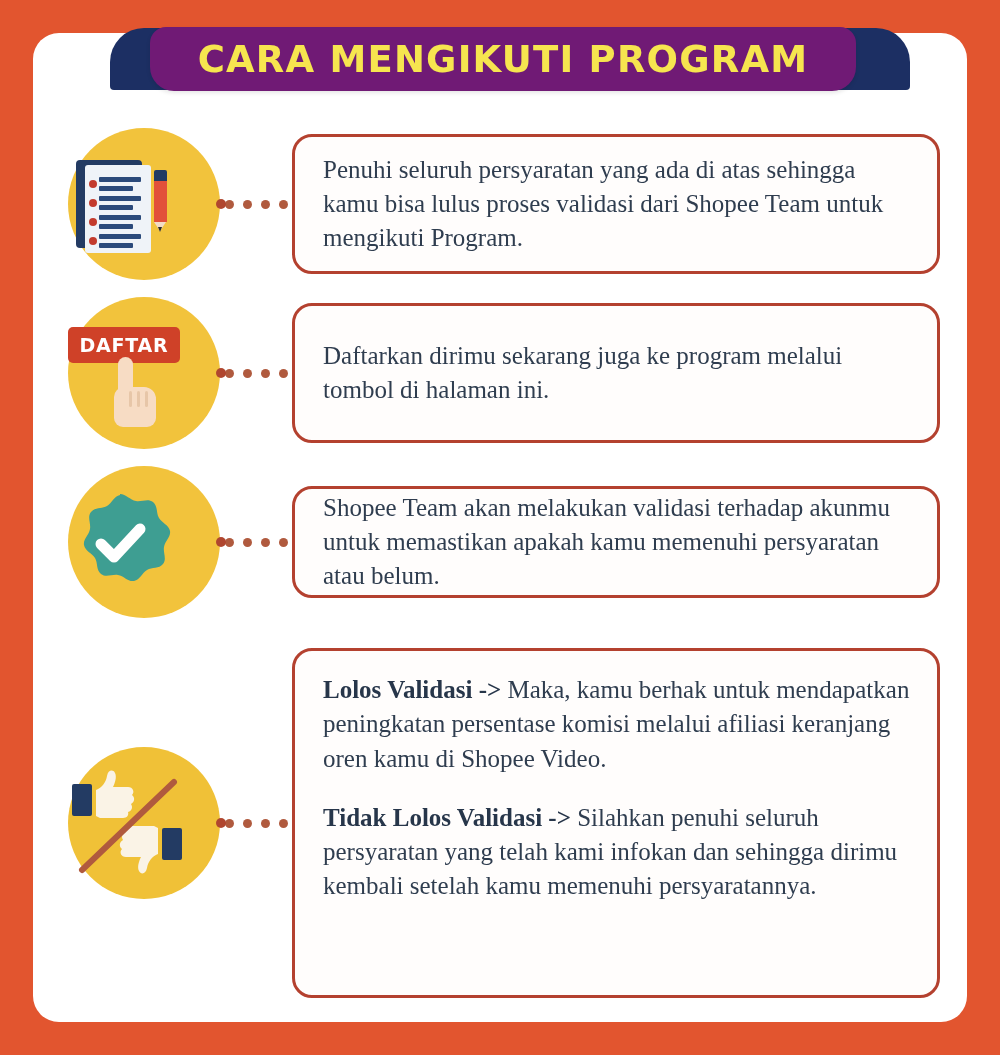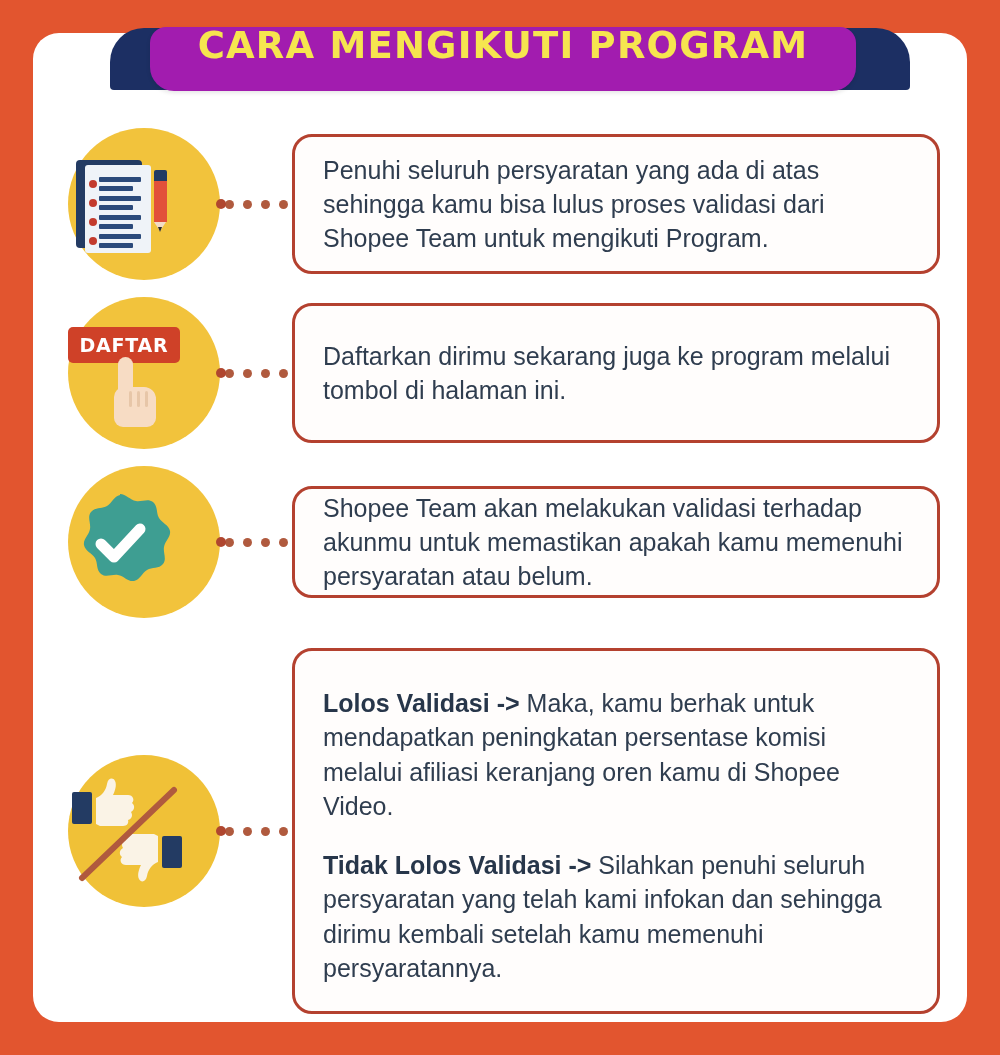--- a/index.html
+++ b/index.html
@@ -58,24 +58,24 @@
     left: 790px;
     border-top-right-radius: 34px;
     border-bottom-right-radius: 4px;
   }
   .header-banner {
     position: absolute;
     left: 150px;
     top: 27px;
     width: 706px;
     height: 64px;
-    background: #a21caf;
+    background: #701a75;
     border-radius: 16px 16px 24px 24px;
     display: flex;
-    align-items: flex-start;
+    align-items: center;
     justify-content: center;
     z-index: 2;
     box-shadow: 0 2px 4px rgba(0,0,0,0.10);
   }
   .header-title {
     color: #F6E54F;
     font-size: 37px;
     font-weight: bold;
     letter-spacing: 1.2px;
     font-family: "DejaVu Sans", sans-serif;
@@ -147,29 +147,29 @@
     border-radius: 20px;
     background: #FFFDFC;
     box-sizing: border-box;
     padding: 20px 26px 20px 28px;
   }
   .text-box p {
     margin: 0;
     color: #2F3D4F;
     font-size: 25px;
     line-height: 1.37;
-    font-family: Liberation Sans, sans-serif;
+    font-family: Liberation Serif, serif;
   }
   .text-box p + p { margin-top: 25px; }
   .text-box b { font-weight: bold; color: #27364a; }
 
   .row-1 .text-box { height: 140px; display: flex; align-items: center; }
   .row-2 .text-box { height: 140px; display: flex; align-items: center; }
   .row-3 .text-box { height: 112px; display: flex; align-items: center; }
-  .row-4 .text-box { min-height: 350px; padding-top: 35px; padding-bottom: 26px; }
+  .row-4 .text-box { min-height: 350px; padding-top: 22px; padding-bottom: 26px; }
 
   
   .ico-doc { position: relative; width: 104px; height: 104px; }
   .doc-back {
     position: absolute; left: 8px; top: 8px; width: 66px; height: 88px;
     background: #233B63; border-radius: 4px;
   }
   .doc-page {
     position: absolute; left: 17px; top: 13px; width: 66px; height: 88px;
     background: #EFF3F8; border-radius: 3px;

